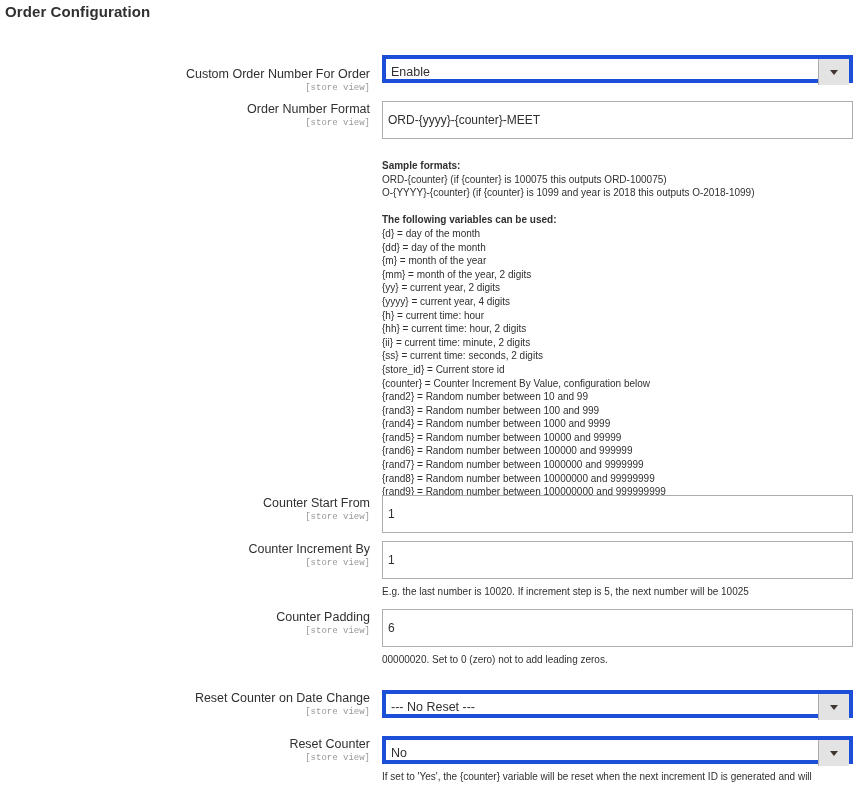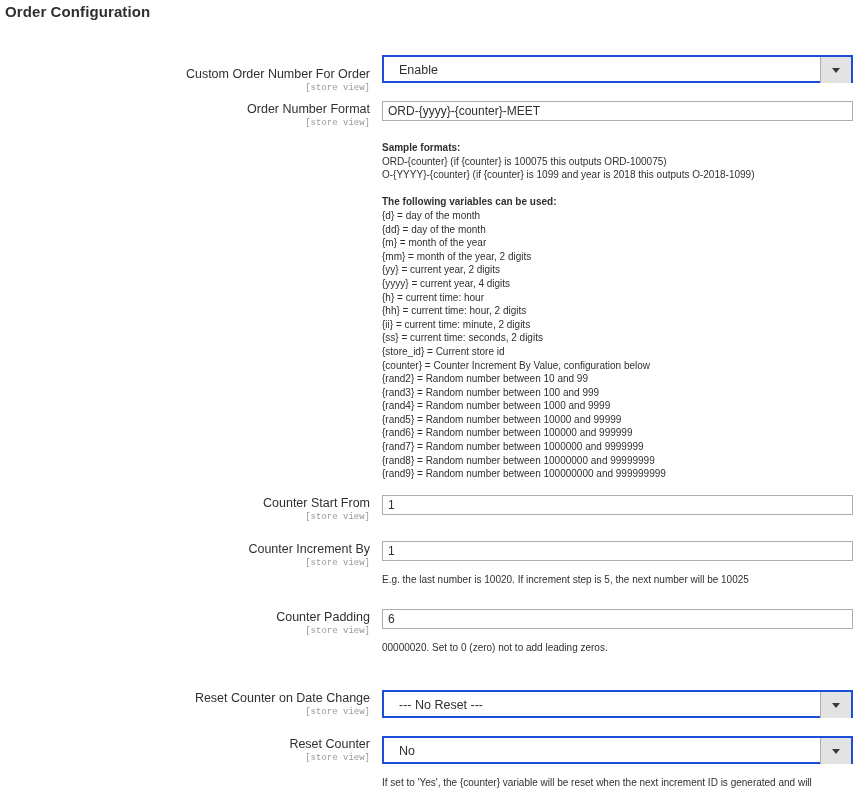--- a/index.html
+++ b/index.html
@@ -15,38 +15,38 @@
       letter-spacing: 0.1px;
     }
     .row { position: absolute; left: 0; width: 863px; }
     .label-col {
       position: absolute; right: 493px; text-align: right; width: 360px;
     }
     .label-main { font-size: 12.5px; color: #303030; line-height: 16px; white-space: nowrap; }
     .label-scope { font-size: 9px; color: #999999; line-height: 12px; font-family: Liberation Mono, monospace; }
     .field-col { position: absolute; left: 382px; width: 471px; }
     .input {
-      width: 471px; height: 20px; border: 1px solid #adadad; background: #fff;
+      width: 471px; height: 38px; border: 1px solid #adadad; background: #fff;
       font-size: 12px; color: #303030; padding: 0 5px; line-height: 25px;
       font-family: "Liberation Sans", sans-serif; display: block;
     }
     .select {
-      position: relative; width: 471px; height: 28px; border: 2px solid #1d4ed8; background: #fff;
-      font-size: 12.5px; color: #303030; padding: 0 15px; line-height: 26px;
+      position: relative; width: 471px; height: 28px; border: 4px solid #1d4ed8; background: #fff;
+      font-size: 12.5px; color: #303030; padding: 0 5px; line-height: 26px;
     }
     .select .arrow-box {
       position: absolute; right: 0; top: 0; width: 31px; height: 26px;
       background: #e3e3e3; border-left: 1px solid #adadad;
     }
     .select .arrow {
       position: absolute; left: 11px; top: 11px; width: 0; height: 0;
       border-left: 4px solid transparent; border-right: 4px solid transparent;
       border-top: 5px solid #41362f;
     }
-    .note { font-size: 10px; color: #303030; line-height: 13.6px; margin-top: 12px; }
+    .note { font-size: 10px; color: #303030; line-height: 13.6px; margin-top: 6px; }
     .note b { font-weight: 700; }
     .note .line { display: block; white-space: nowrap; }
     .note .gap { height: 13.6px; }
   </style>
 </head>
 <body>
 
 <div class="section-title">Order Configuration</div>
 
 <div class="row" style="top:55px;">

